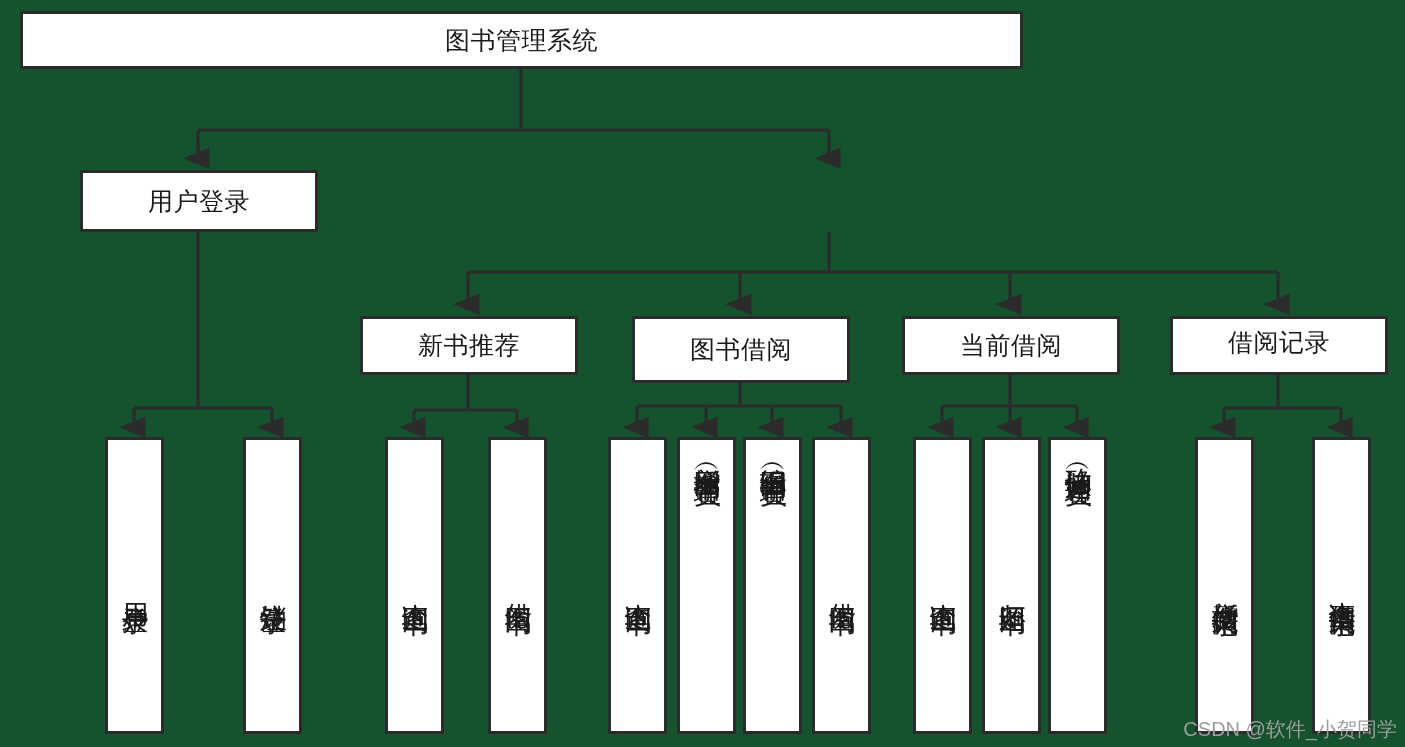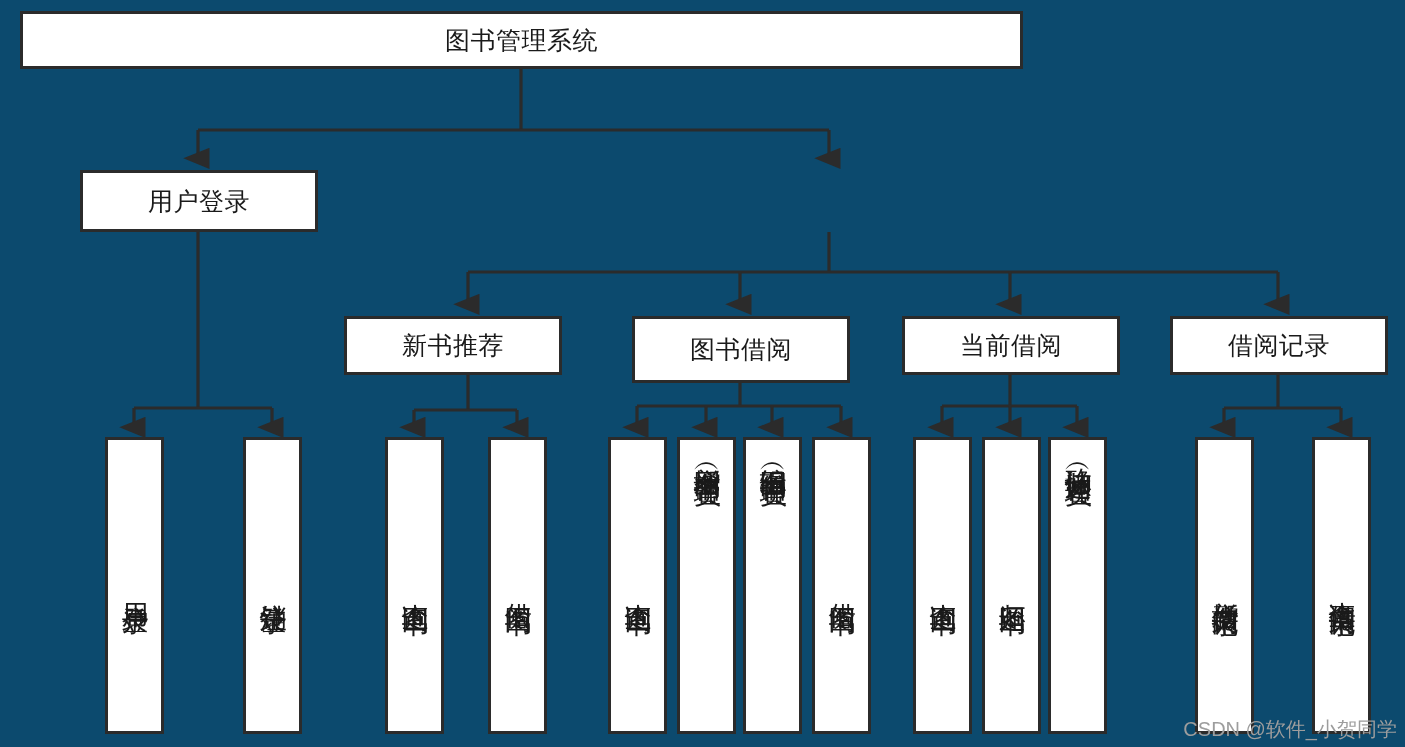--- a/index.html
+++ b/index.html
@@ -8,21 +8,21 @@
     padding: 0;
     background: #ffffff;
   }
   body {
     font-family: "Liberation Sans", "DejaVu Sans", sans-serif;
   }
   #diagram {
     position: relative;
     width: 1405px;
     height: 747px;
-    background: #0c4a6e;
+    background: #14532d;
     overflow: hidden;
   }
   #edges {
     position: absolute;
     left: 0;
     top: 0;
     width: 1405px;
     height: 747px;
     pointer-events: none;
   }
@@ -131,30 +131,30 @@
   </svg>
 
   <div class="node h" style="left:20px; top:11px; width:1003px; height:58px;">
     <span class="lbl">图书管理系统</span>
   </div>
 
   <div class="node h" style="left:80px; top:170px; width:238px; height:62px;">
     <span class="lbl">用户登录</span>
   </div>
 
-  <div class="node h" style="left:344px; top:316px; width:218px; height:59px;">
+  <div class="node h" style="left:360px; top:316px; width:218px; height:59px;">
     <span class="lbl">新书推荐</span>
   </div>
   <div class="node h" style="left:632px; top:316px; width:218px; height:67px;">
     <span class="lbl">图书借阅</span>
   </div>
   <div class="node h" style="left:902px; top:316px; width:218px; height:59px;align-items:center;">
     <span class="lbl">当前借阅</span>
   </div>
-  <div class="node h" style="left:1170px; top:316px; width:218px; height:59px;">
+  <div class="node h" style="left:1170px; top:316px; width:218px; height:59px;font-family:Liberation Mono, monospace;">
     <span class="lbl">借阅记录</span>
   </div>
 
   <div class="node v mid" style="left:105px; top:437px; width:59px; height:297px;">
     <span class="lbl">用户登录</span>
   </div>
   <div class="node v mid" style="left:243px; top:437px; width:59px; height:297px;">
     <span class="lbl">注销登录</span>
   </div>
 

